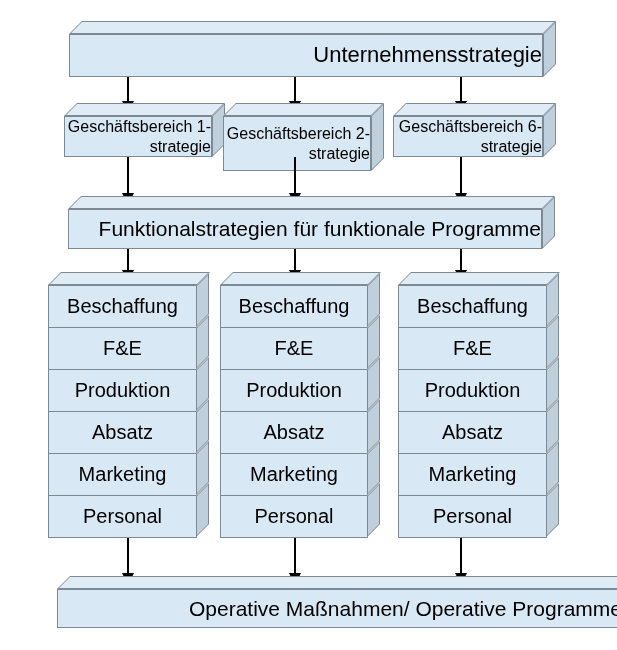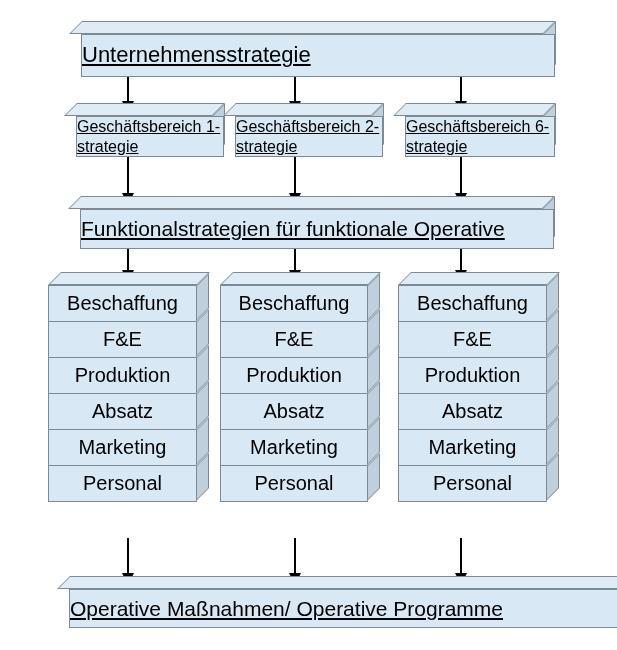--- a/index.html
+++ b/index.html
@@ -20,32 +20,31 @@
   .canvas {
     position: relative;
     width: 617px;
     height: 650px;
     background: var(--background);
     overflow: hidden;
   }
   .box3d { position: absolute; }
   .face-front {
     position: absolute;
-    left: 12px; top: 0; width: 100%; height: 100%;
+    left: 0; top: 0; width: 100%; height: 100%;
     box-sizing: border-box;
     background: var(--front-face);
     border: 1px solid var(--border);
     display: flex;
     flex-direction: column;
-    align-items: flex-start;
+    align-items: flex-end;
     justify-content: center;
     text-align: center;
     font-size: 21px;
     line-height: 1.2;
-    text-decoration: underline;
   }
   .face-top {
     position: absolute;
     left: 0; top: -13px;
     width: 100%; height: 13px;
     box-sizing: border-box;
     background: var(--top-face);
     border: 1px solid var(--border);
     transform: skewX(-45deg);
     transform-origin: 0 100%;
@@ -58,21 +57,21 @@
     background: var(--side-face);
     border: 1px solid var(--border);
     transform: skewY(-45deg);
     transform-origin: 0 0;
   }
   .fs22 .face-front, .face-front.fs22 { font-size: 22px; }
   .fs16 { font-size: 16px !important; line-height: 1.25 !important; }
   .column { }
   .col-cell {
     position: relative;
-    height: 37px;
+    height: 43px;
     box-sizing: border-box;
     background: var(--front-face);
     border: 1px solid var(--border);
     display: flex;
     align-items: center;
     justify-content: center;
     text-align: center;
     font-size: 20px;
   }
   .col-cell + .col-cell { margin-top: -1px; }
@@ -111,21 +110,21 @@
   <div class="arrow" style="left:460px;top:77px;height:24px"></div>
 
   <div class="box3d" style="left:64px;top:116px;width:148px;height:41px">
     <div class="face-top"></div>
     <div class="face-side"></div>
     <div class="face-front fs16">
       <span>Geschäftsbereich 1-</span>
       <span>strategie</span>
     </div>
   </div>
-  <div class="box3d" style="left:223px;top:116px;width:148px;height:41px">
+  <div class="box3d" style="left:223px;top:116px;width:148px;height:55px">
     <div class="face-top"></div>
     <div class="face-side"></div>
     <div class="face-front fs16">
       <span>Geschäftsbereich 2-</span>
       <span>strategie</span>
     </div>
   </div>
   <div class="box3d" style="left:393px;top:116px;width:150px;height:41px">
     <div class="face-top"></div>
     <div class="face-side"></div>
@@ -136,21 +135,21 @@
   </div>
 
   <div class="arrow" style="left:127px;top:157px;height:36px"></div>
   <div class="arrow" style="left:294px;top:157px;height:36px"></div>
   <div class="arrow" style="left:460px;top:157px;height:36px"></div>
 
   <div class="box3d" style="left:68px;top:209px;width:474px;height:40px">
     <div class="face-top"></div>
     <div class="face-side"></div>
     <div class="face-front">
-      <span>Funktionalstrategien für funktionale Operative</span>
+      <span>Funktionalstrategien für funktionale Programme</span>
     </div>
   </div>
 
   <div class="arrow" style="left:127px;top:249px;height:21px"></div>
   <div class="arrow" style="left:294px;top:249px;height:21px"></div>
   <div class="arrow" style="left:460px;top:249px;height:21px"></div>
 
   <div class="box3d column" style="left:48px;top:285px;width:149px">
     <div class="face-top"></div>
     <div class="col-cell">

